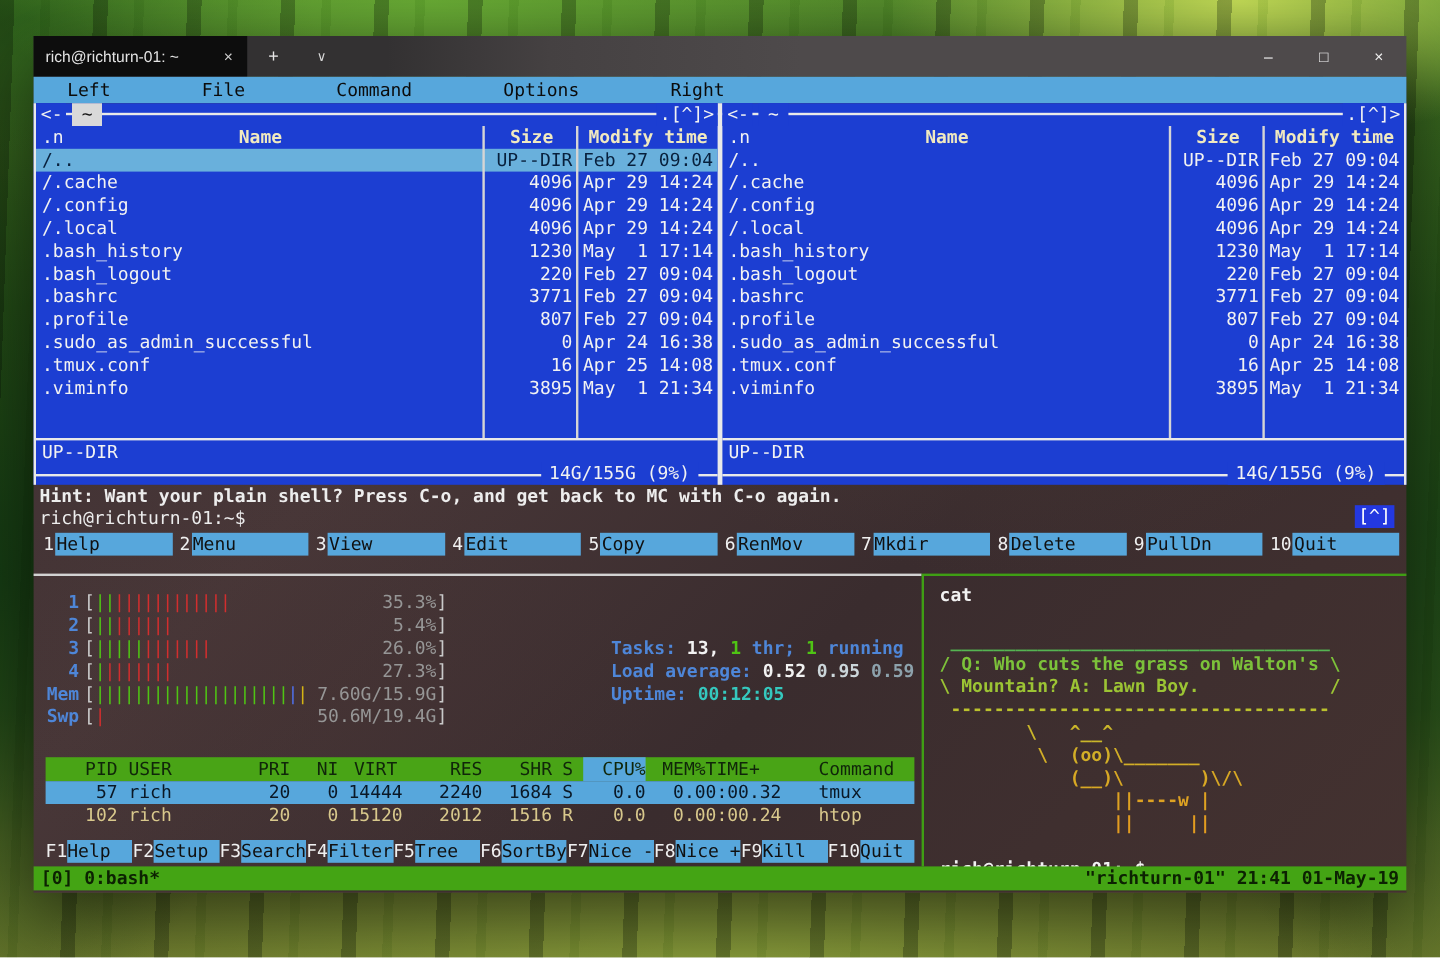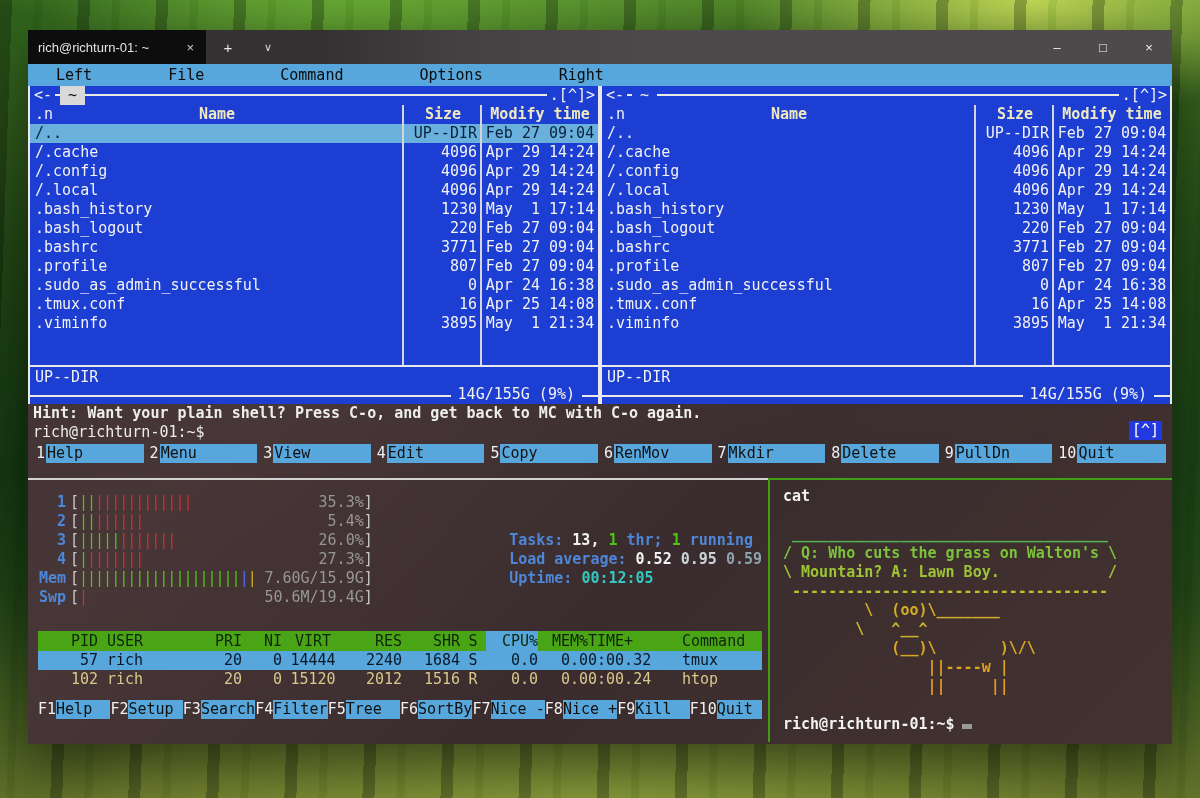--- a/index.html
+++ b/index.html
@@ -653,28 +653,32 @@
 
       <div class="pane-shell">
         <div class="cmdline">cat</div>
         <div class="blankline"></div>
         <div>
 
         <div class="artline lc1"> ___________________________________</div>
             <div class="artline lc2">/ Q: Who cuts the grass on Walton's \</div>
             <div class="artline lc3">\ Mountain? A: Lawn Boy.            /</div>
             <div class="artline lc4"> -----------------------------------</div>
+            <div class="artline lc5">        \   ^__^</div>
             <div class="artline lc6">         \  (oo)\_______</div>
-            <div class="artline lc5">        \   ^__^</div>
             <div class="artline lc7">            (__)\       )\/\</div>
             <div class="artline lc8">                ||----w |</div>
             <div class="artline lc9">                ||     ||</div>
           </div>
         <div class="blankline"></div>
         <div class="shellprompt">
           <span>rich@richturn-01:~$</span><span class="cursor"></span>
         </div>
       </div>
     </div>
 
+    <div class="tmuxbar">
+      <span>[0] 0:bash*</span>
+      <span class="tmux-right">"richturn-01" 21:41 01-May-19</span>
+    </div>
     <div class="winpad"></div>
   </div>
 </div>
 
 </body></html>

